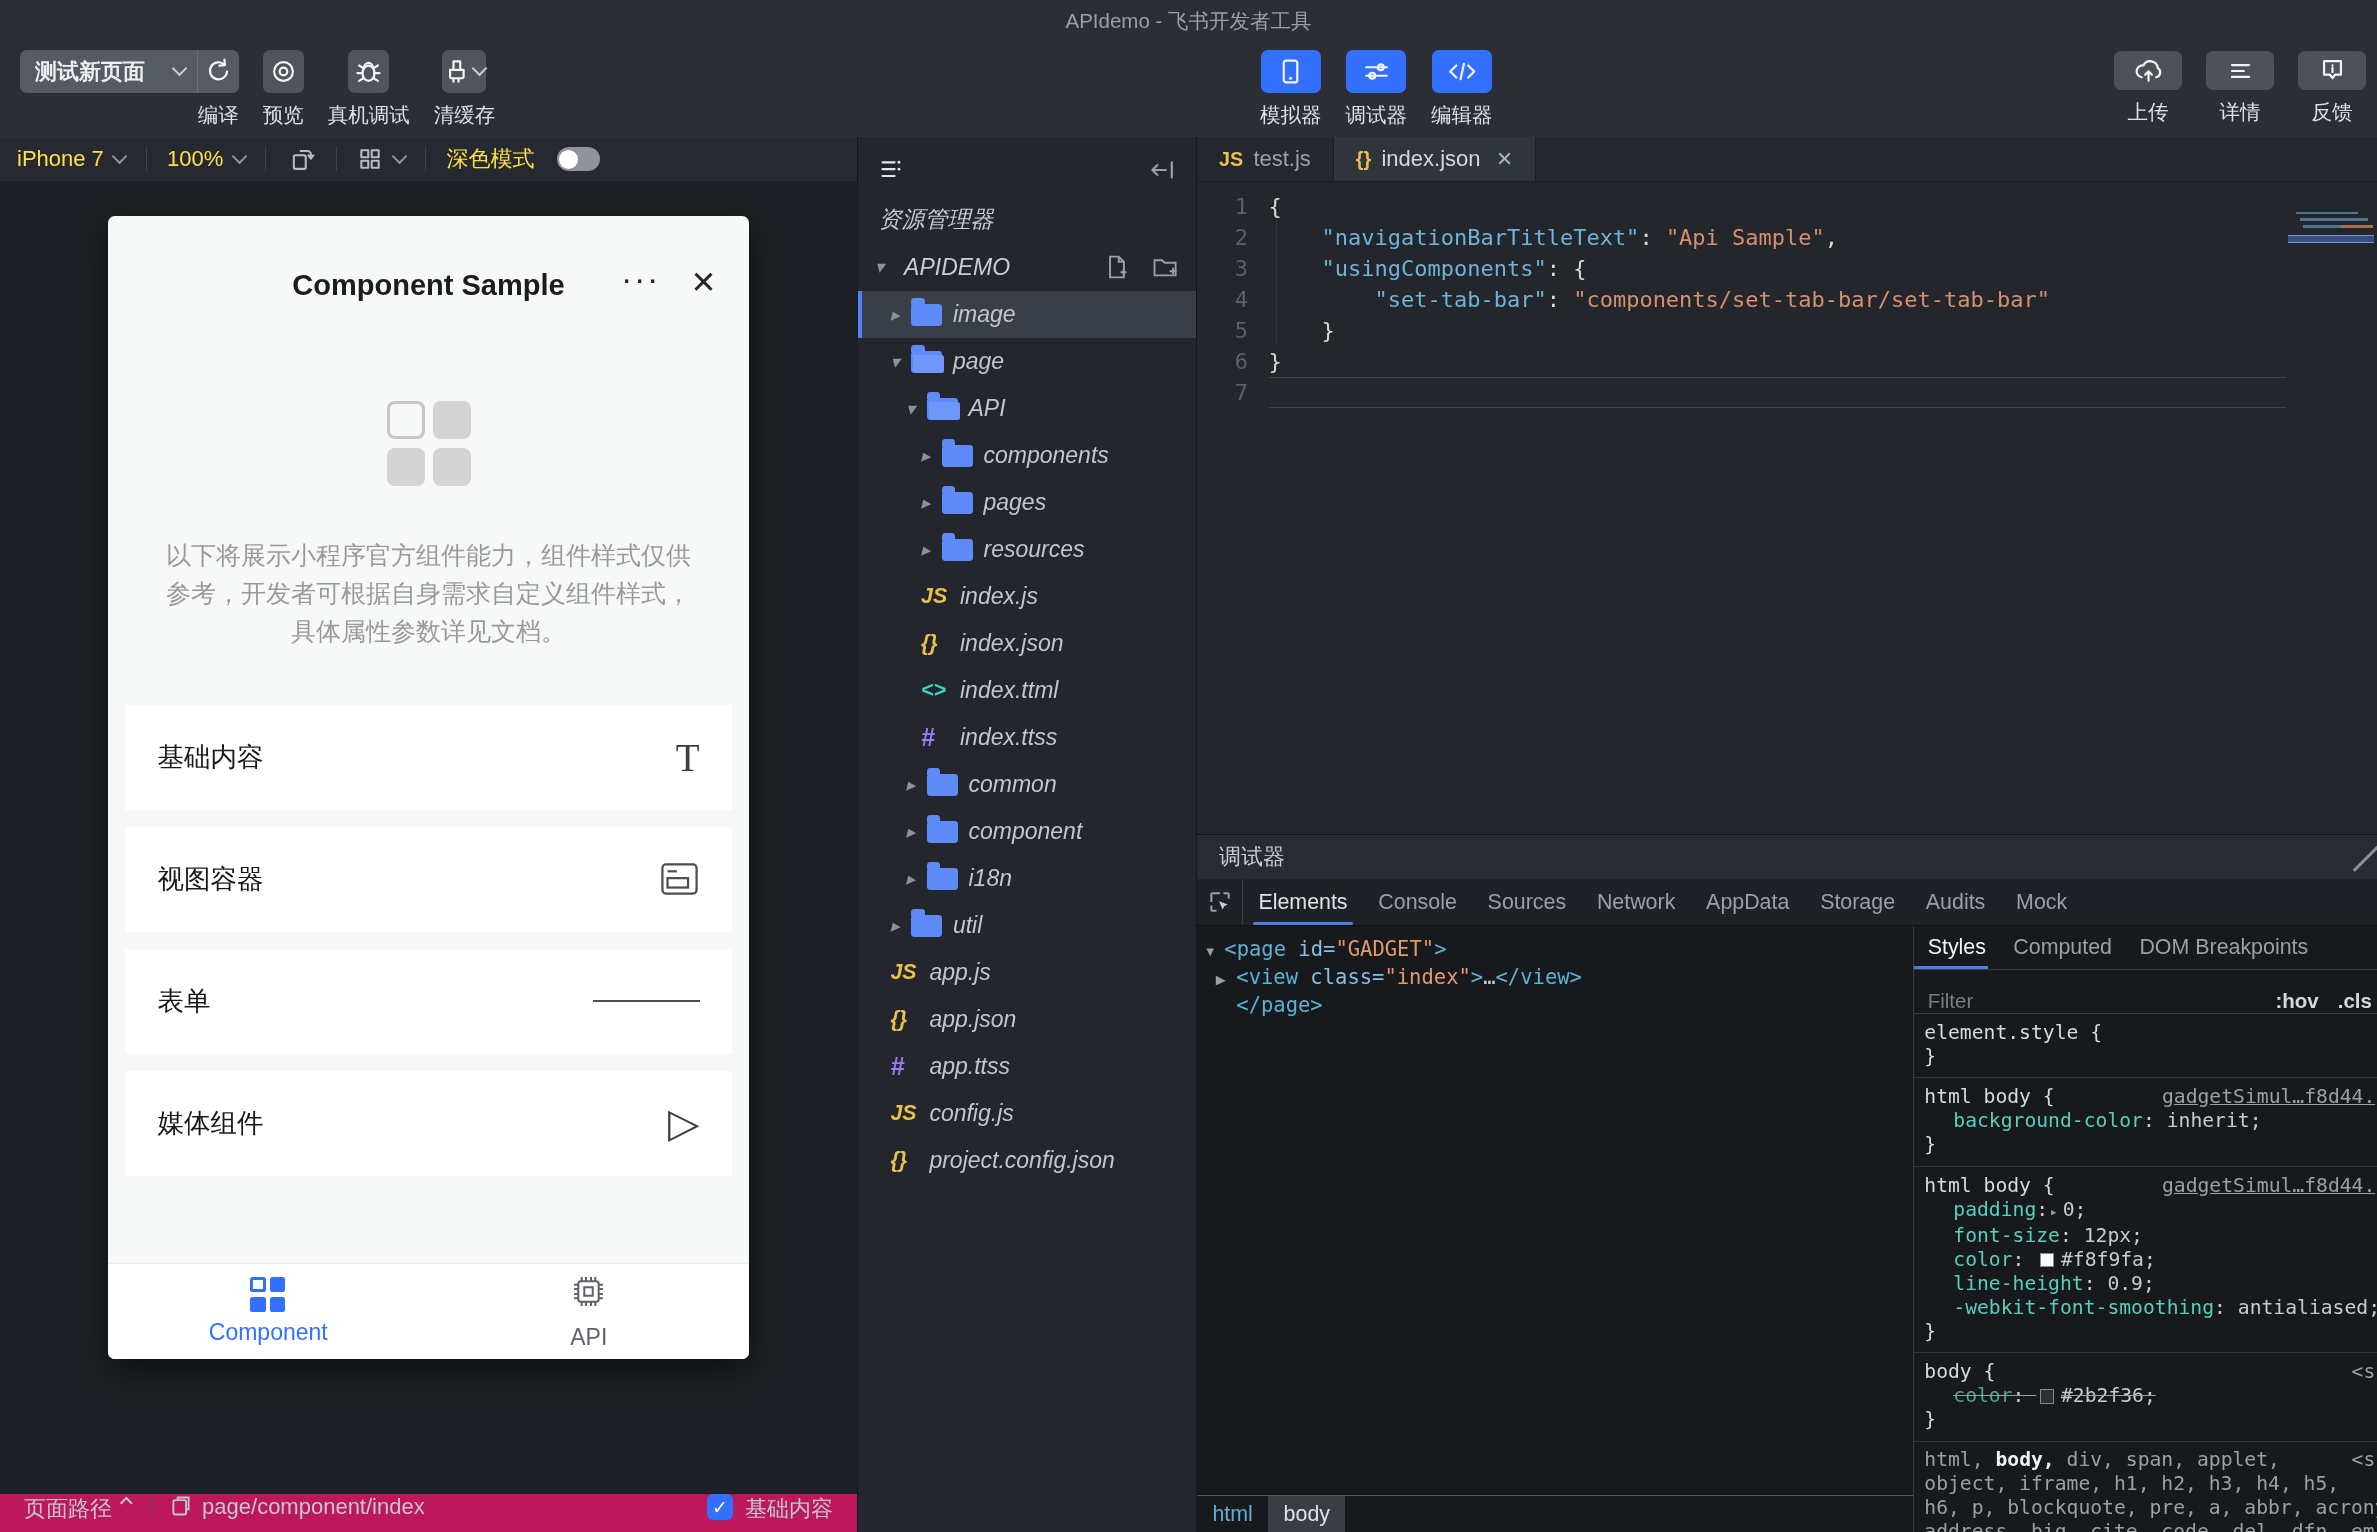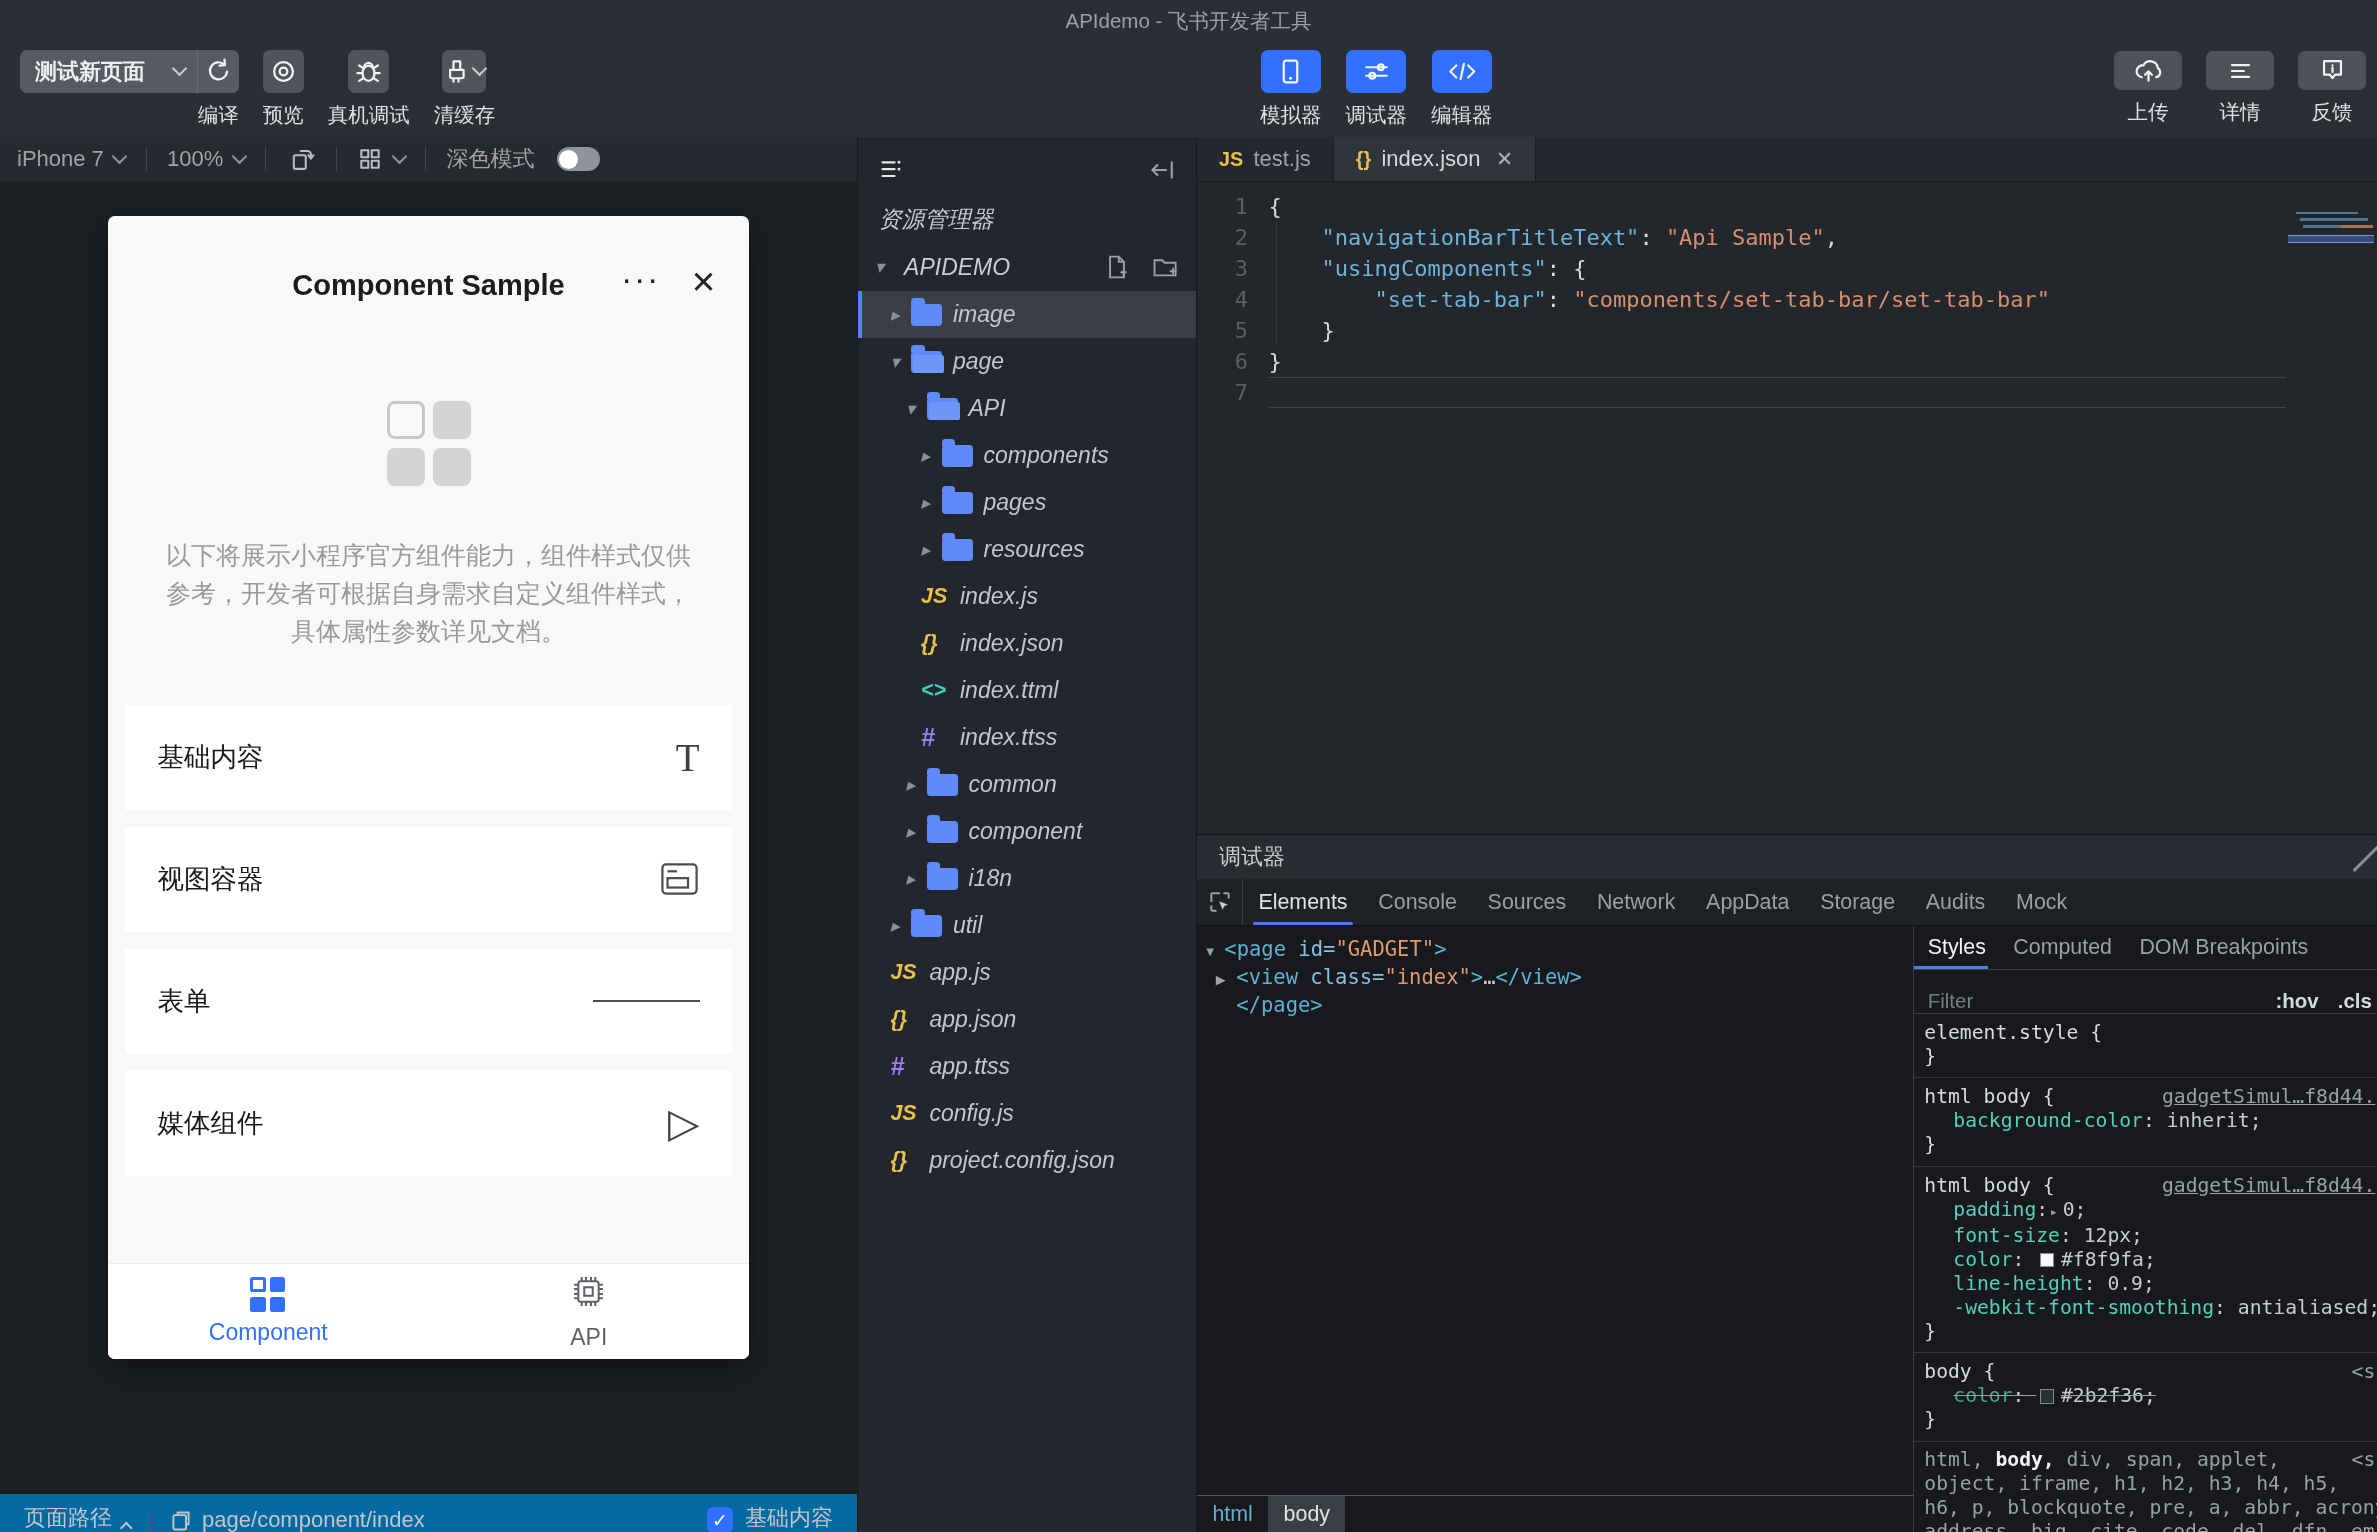--- a/index.html
+++ b/index.html
@@ -28,21 +28,21 @@
   .tbbtn.gray { width:68px; height:39px; background:#4d5158; }
   .tbicon { stroke:#f2f3f5; fill:none; stroke-width:2.6; stroke-linecap:round; stroke-linejoin:round; }
 
   
   .main { flex:1; display:flex; min-height:0; }
   .sim-col { width:857px; display:flex; flex-direction:column; background:#1d2024; }
   .tree-col { width:340px; background:#23262c; border-left:0.9px solid #16181c; border-right:0.9px solid #16181c; display:flex; flex-direction:column;font-style:italic; }
   .editor-col { flex:1; display:flex; flex-direction:column; min-width:0; }
 
   
-  .sim-toolbar { height:44px; background:#26292f; display:flex; align-items:center; padding-left:17px; color:#a3a3a3; font-size:22px; }
+  .sim-toolbar { height:44px; background:#26292f; display:flex; align-items:center; padding-left:17px; color:#fde047; font-size:22px; }
   .sim-toolbar .item { display:flex; align-items:center; gap:10.3px; }
   .vsep { width:0.9px; height:24px; background:#41454c; margin:0 20.5px; }
   .toggle { width:43px; height:24px; background:#8f939a; border-radius:12px; position:relative; margin-left:12px; }
   .toggle::before { content:""; position:absolute; left:2.6px; top:2.6px; width:19px; height:19px; background:#fff; border-radius:50%; }
   .simicon { stroke:#b8bcc2; fill:none; stroke-width:2.4; stroke-linecap:round; stroke-linejoin:round; }
 
   
   .sim-viewport { flex:1; display:flex; justify-content:center; align-items:flex-start; }
   .phone { position:relative; width:641px; height:1143px; margin-top:35px; background:#f7f8f8; border-radius:6.8px;
            box-shadow:0 10.3px 34px rgba(0,0,0,.5); overflow:hidden; }
@@ -64,21 +64,21 @@
   .icon-dots { display:flex; gap:7.7px; }
   .icon-dots span { width:11px; height:11px; border:2.1px solid #4a4d52; border-radius:50%; }
   .ph-tabbar { position:absolute; bottom:0; left:0; right:0; height:96px; background:#fff; border-top:1.7px solid #ececec; display:flex; }
   .ph-tab { flex:1; display:flex; flex-direction:column; align-items:center; justify-content:center; gap:6.8px; font-size:23px; color:#5f6368; }
   .ph-tab.active { color:#3370ff; }
   .cmp-grid { width:36px; display:grid; grid-template-columns:15.4px 15.4px; grid-gap:4.3px; }
   .cmp-grid span { width:15.4px; height:15.4px; border-radius:2.6px; background:#3370ff; }
   .cmp-grid span:first-child { background:#fff; border:3px solid #3370ff; }
 
   
-  .sim-statusbar { height:40px; background:#0369a1; border-top:0.9px solid #181a1e; display:flex; align-items:flex-end; padding:0 24px; color:#c3c7cd; font-size:22px; }
+  .sim-statusbar { height:40px; background:#be185d; border-top:0.9px solid #181a1e; display:flex; align-items:flex-start; padding:0 24px; color:#c3c7cd; font-size:22px; }
   .sim-statusbar .chev.up { border-color:#c3c7cd; width:8.6px; height:8.6px; margin-left:10.3px; }
   .sb-sep { width:0.9px; height:20.5px; background:#4a4e55; margin:0 19px; }
   .checkbox { width:26px; height:26px; background:#3370ff; border-radius:6px; color:#fff; font-size:19px; display:flex; align-items:center; justify-content:center; margin-left:auto; }
   .cb-label { margin-left:12px; }
 
   
   .tree-head { height:65px; display:flex; align-items:center; padding:0 20.5px; }
   .tree-head .spacer { flex:1; }
   .exp-title { height:41px; line-height:34px; padding-left:20.5px; font-size:23px; color:#c7ccd2; }
   .proj-row { height:48px; display:flex; align-items:center; padding:0 17px; color:#c9ced4; font-size:23px; }

